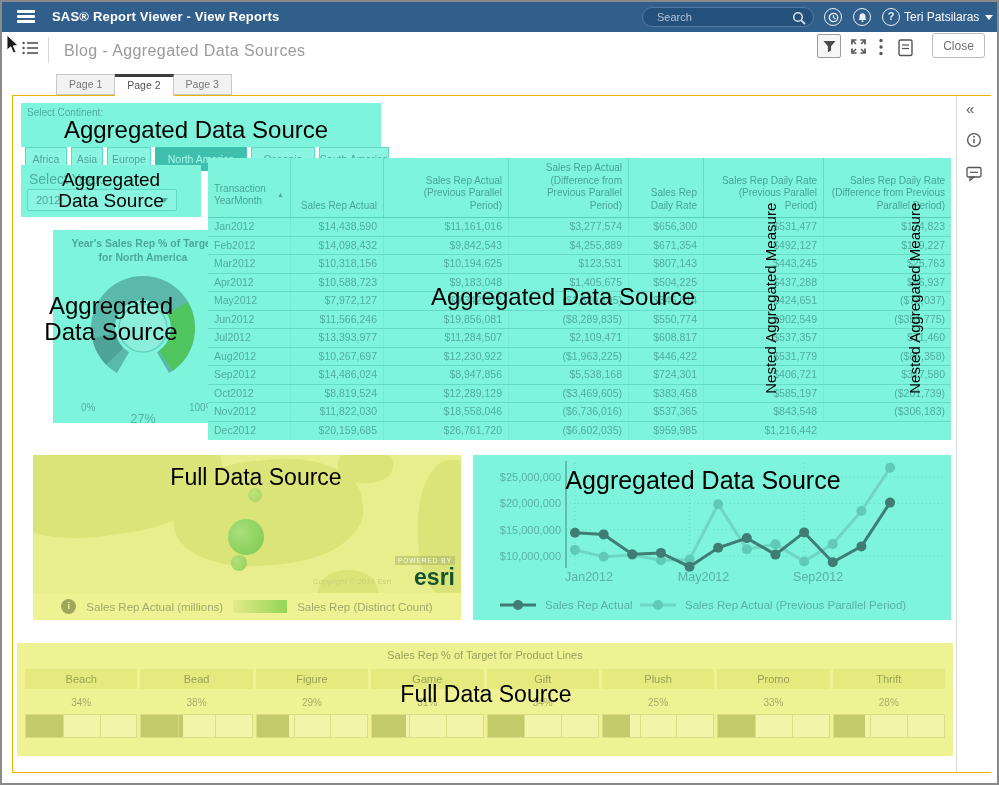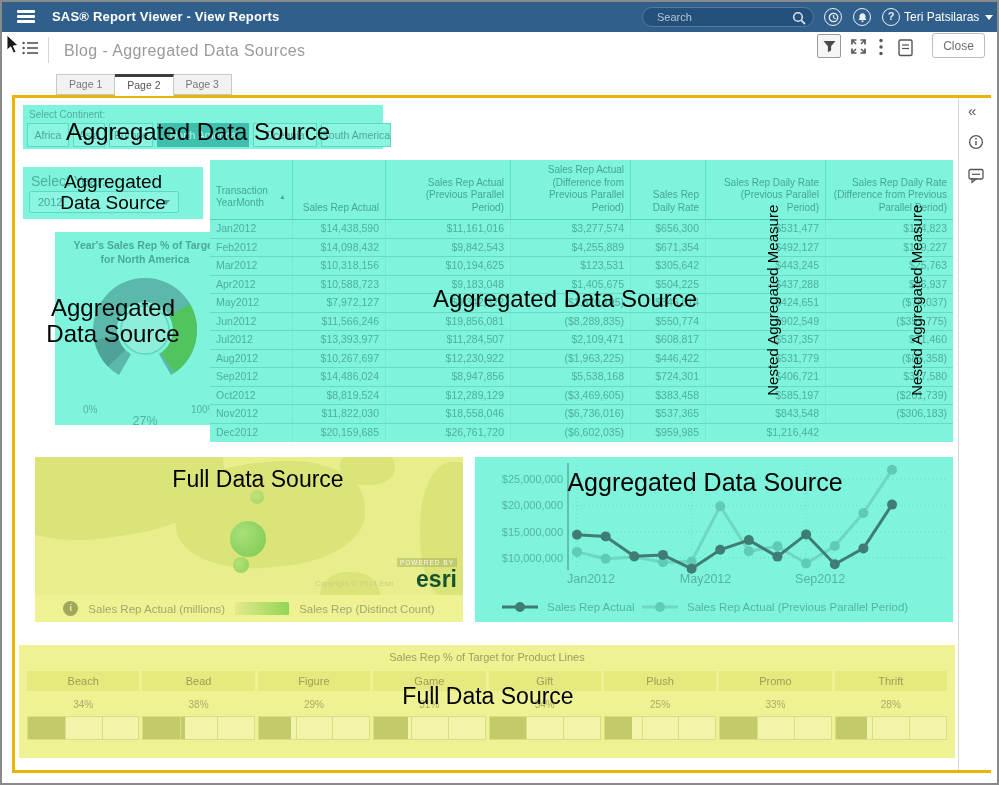--- a/index.html
+++ b/index.html
@@ -32,38 +32,38 @@
   .note-btn{position:absolute;left:896px;top:6px;}
   .close-btn{position:absolute;left:930px;top:1px;width:53px;height:25px;background:#fff;border:1px solid #bcbcbc;border-radius:3px;color:#6e6e6e;font-size:12px;font-family:inherit;cursor:pointer;}
 
   
   .tabs{position:absolute;left:10px;top:72px;height:22px;display:flex;z-index:3;}
   .tab{height:21px;padding:0 12px;background:#f2f2f2;border:1px solid #c8c8c8;border-left:none;font-size:10.5px;color:#777;line-height:19px;cursor:pointer;}
   .tab:first-child{border-left:1px solid #c8c8c8;margin-left:44px;}
   .tab.active{background:#fff;border-top:3px solid #3c3c3c;border-bottom:1px solid #fff;height:22px;line-height:17px;color:#555;}
 
   
-  .canvas{position:absolute;left:10px;top:93px;width:979px;height:678px;background:#fff;border:3px solid #eab308;}
+  .canvas{position:absolute;left:10px;top:93px;width:979px;height:678px;background:#fff;border:1px solid #eab308;}
   .rail{position:absolute;left:943px;top:0;bottom:0;width:35px;border-left:1px solid #d8d8d8;background:#fff;}
   .rail .ric{position:absolute;left:9px;color:#555;}
 
   
   .cyan{background:#7ef4dc;}
   .yellow{background:#eef293;}
 
   
   .overlay{position:absolute;color:#000;text-align:center;line-height:1.1;z-index:6;pointer-events:none;}
   .ov-vert{white-space:nowrap;transform:rotate(-90deg);transform-origin:center;}
 
   
   #continent-box{position:absolute;left:8px;top:7px;width:360px;height:44px;}
   #continent-box .flabel{position:absolute;left:6px;top:4px;font-size:10px;color:#4fae9f;}
   #continent-bar{position:absolute;left:4px;top:18px;display:flex;gap:4px;}
   .cont-btn{height:24px;border:1px solid #5fd8c2;background:#8af5e0;color:#4aa89b;font-size:10.5px;
-    display:flex;align-items:center;justify-content:center;white-space:nowrap;overflow:hidden;cursor:pointer;}
+    display:flex;align-items:center;justify-content:center;white-space:nowrap;overflow:hidden;cursor:pointer;margin-top:26px;}
   .cont-btn.sel{background:#3fbfae;border-color:#3fbfae;color:#a9f7e9;}
 
   
   #year-box{position:absolute;left:8px;top:69px;width:180px;height:52px;}
   #year-box .flabel{position:absolute;left:8px;top:6px;font-size:14px;color:#4fae9f;}
   .dropdown{position:absolute;left:6px;top:24px;width:150px;height:22px;border:1px solid #5fd8c2;background:#8af5e0;border-radius:2px;cursor:pointer;}
   .dropdown .dval{position:absolute;left:8px;top:0;line-height:20px;font-size:11px;color:#4aa89b;}
   .dropdown .dcaret{position:absolute;right:8px;top:8px;width:0;height:0;border-left:4px solid transparent;border-right:4px solid transparent;border-top:5px solid #4aa89b;}
 
   
@@ -279,21 +279,21 @@
             <div class="td" style="flex: 0 0 120px;">$4,255,889</div>
             <div class="td" style="flex: 0 0 75px;">$671,354</div>
             <div class="td" style="flex: 0 0 120px;">$492,127</div>
             <div class="td" style="flex: 0 0 128px;">$179,227</div>
           </div>
           <div class="trow">
             <div class="td" style="flex: 0 0 82px;">Mar2012</div>
             <div class="td" style="flex: 0 0 93px;">$10,318,156</div>
             <div class="td" style="flex: 0 0 125px;">$10,194,625</div>
             <div class="td" style="flex: 0 0 120px;">$123,531</div>
-            <div class="td" style="flex: 0 0 75px;">$305,642</div>
+            <div class="td" style="flex: 0 0 75px;">$807,143</div>
             <div class="td" style="flex: 0 0 120px;">$443,245</div>
             <div class="td" style="flex: 0 0 128px;">$25,763</div>
           </div>
           <div class="trow">
             <div class="td" style="flex: 0 0 82px;">Apr2012</div>
             <div class="td" style="flex: 0 0 93px;">$10,588,723</div>
             <div class="td" style="flex: 0 0 125px;">$9,183,048</div>
             <div class="td" style="flex: 0 0 120px;">$1,405,675</div>
             <div class="td" style="flex: 0 0 75px;">$504,225</div>
             <div class="td" style="flex: 0 0 120px;">$437,288</div>

